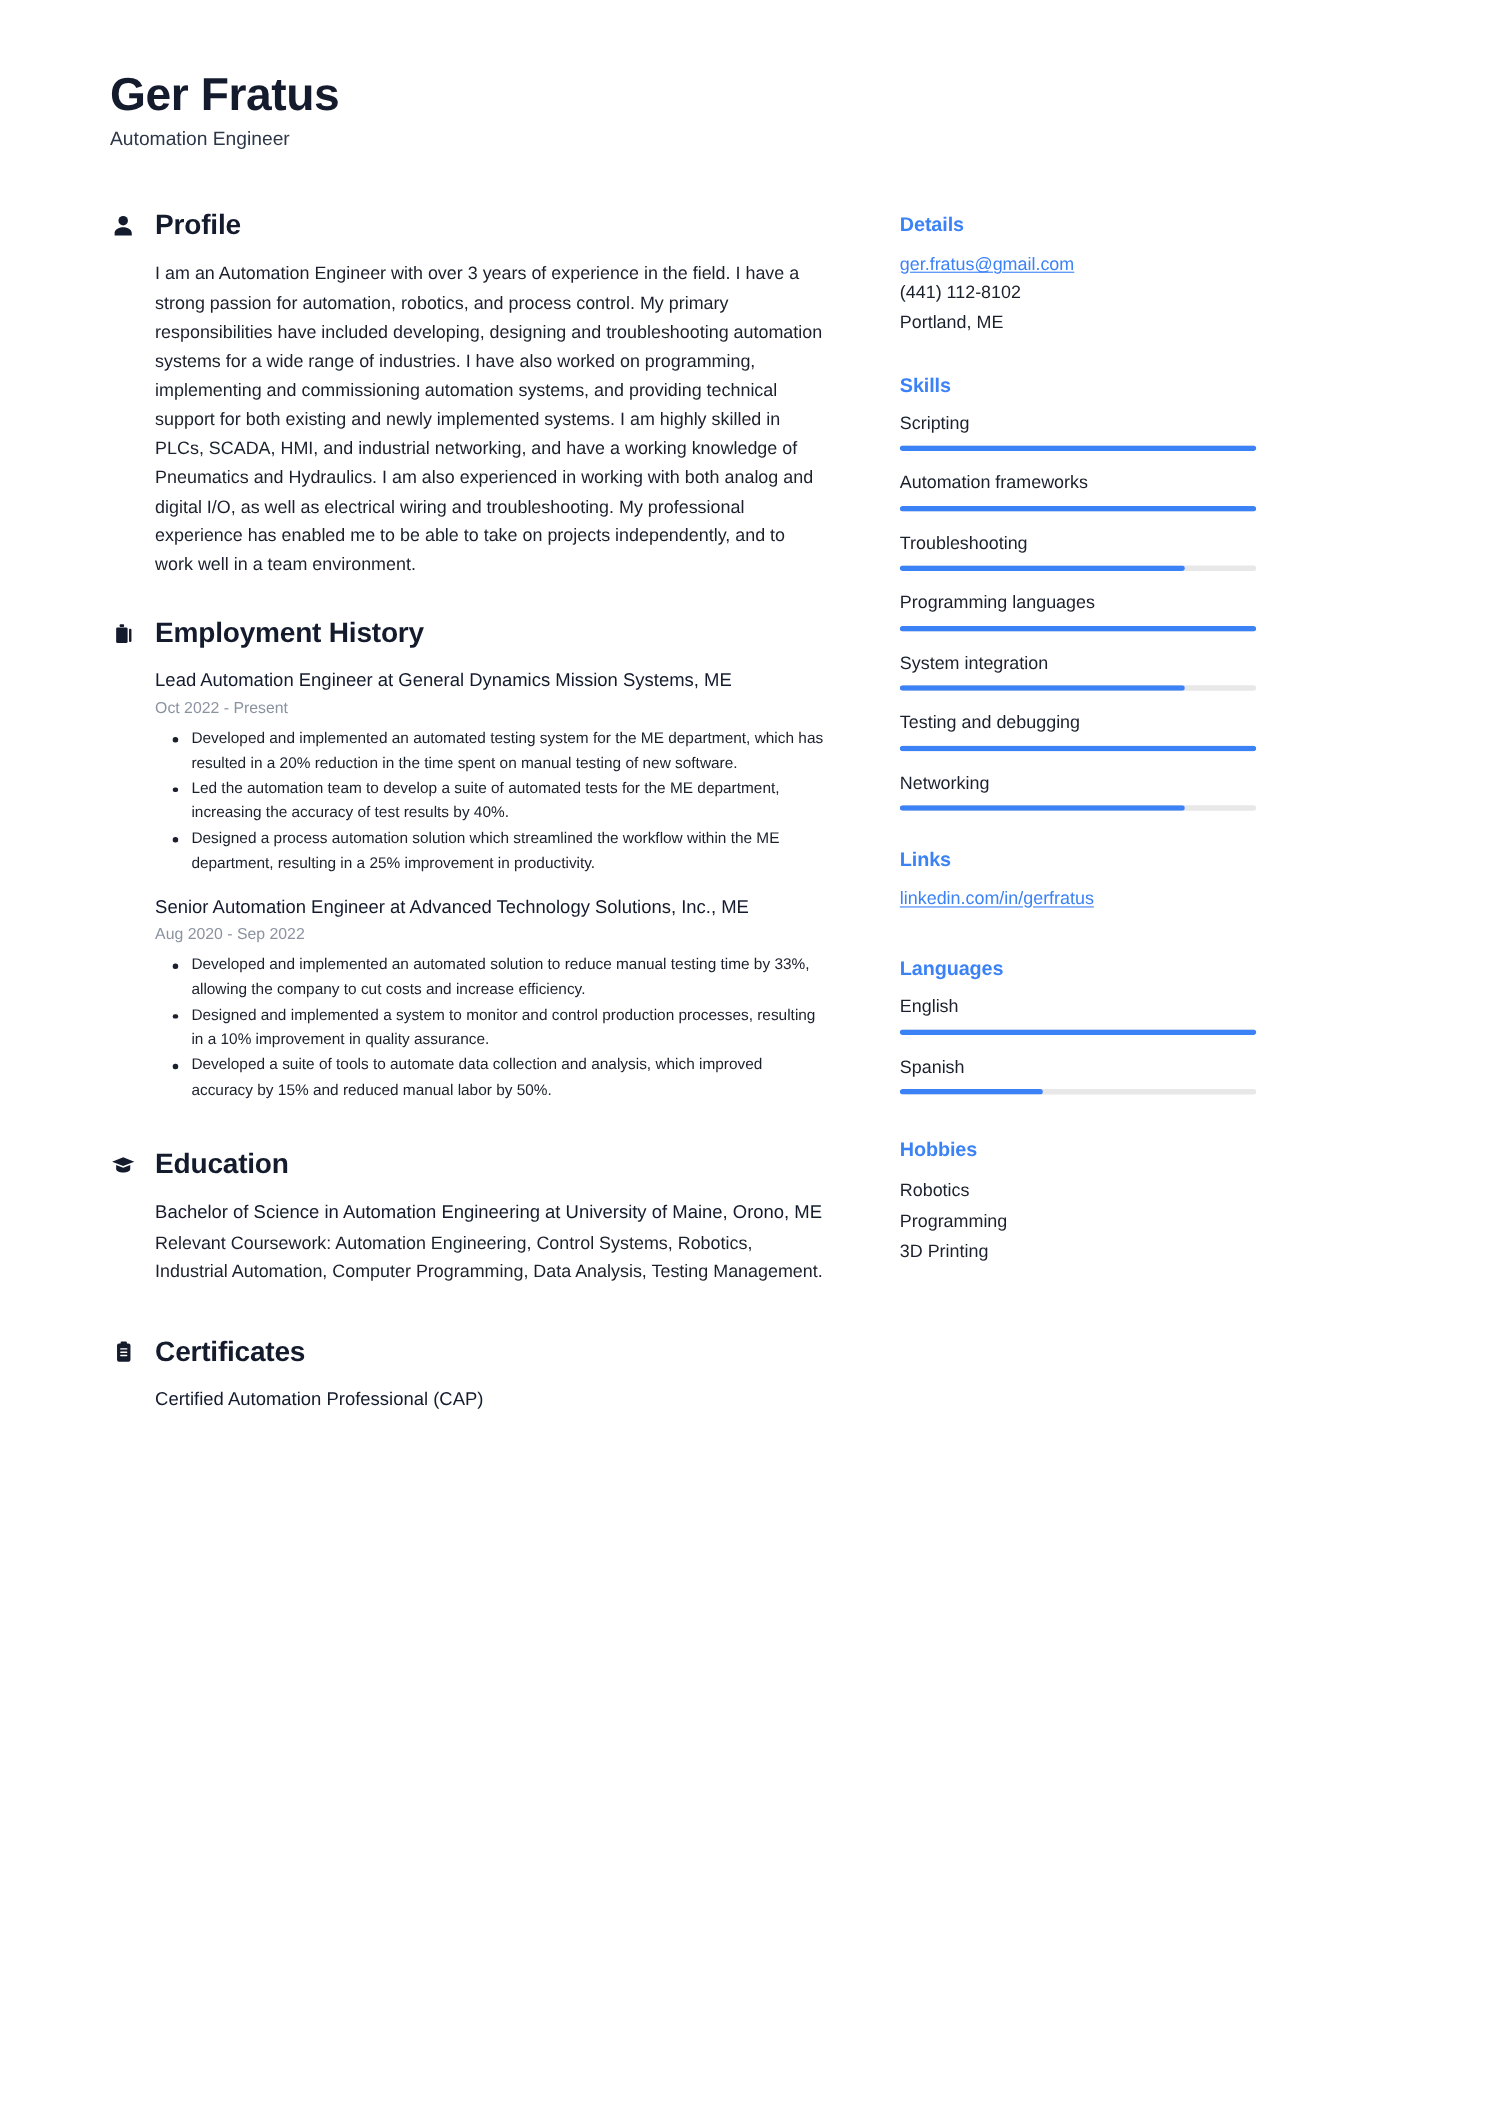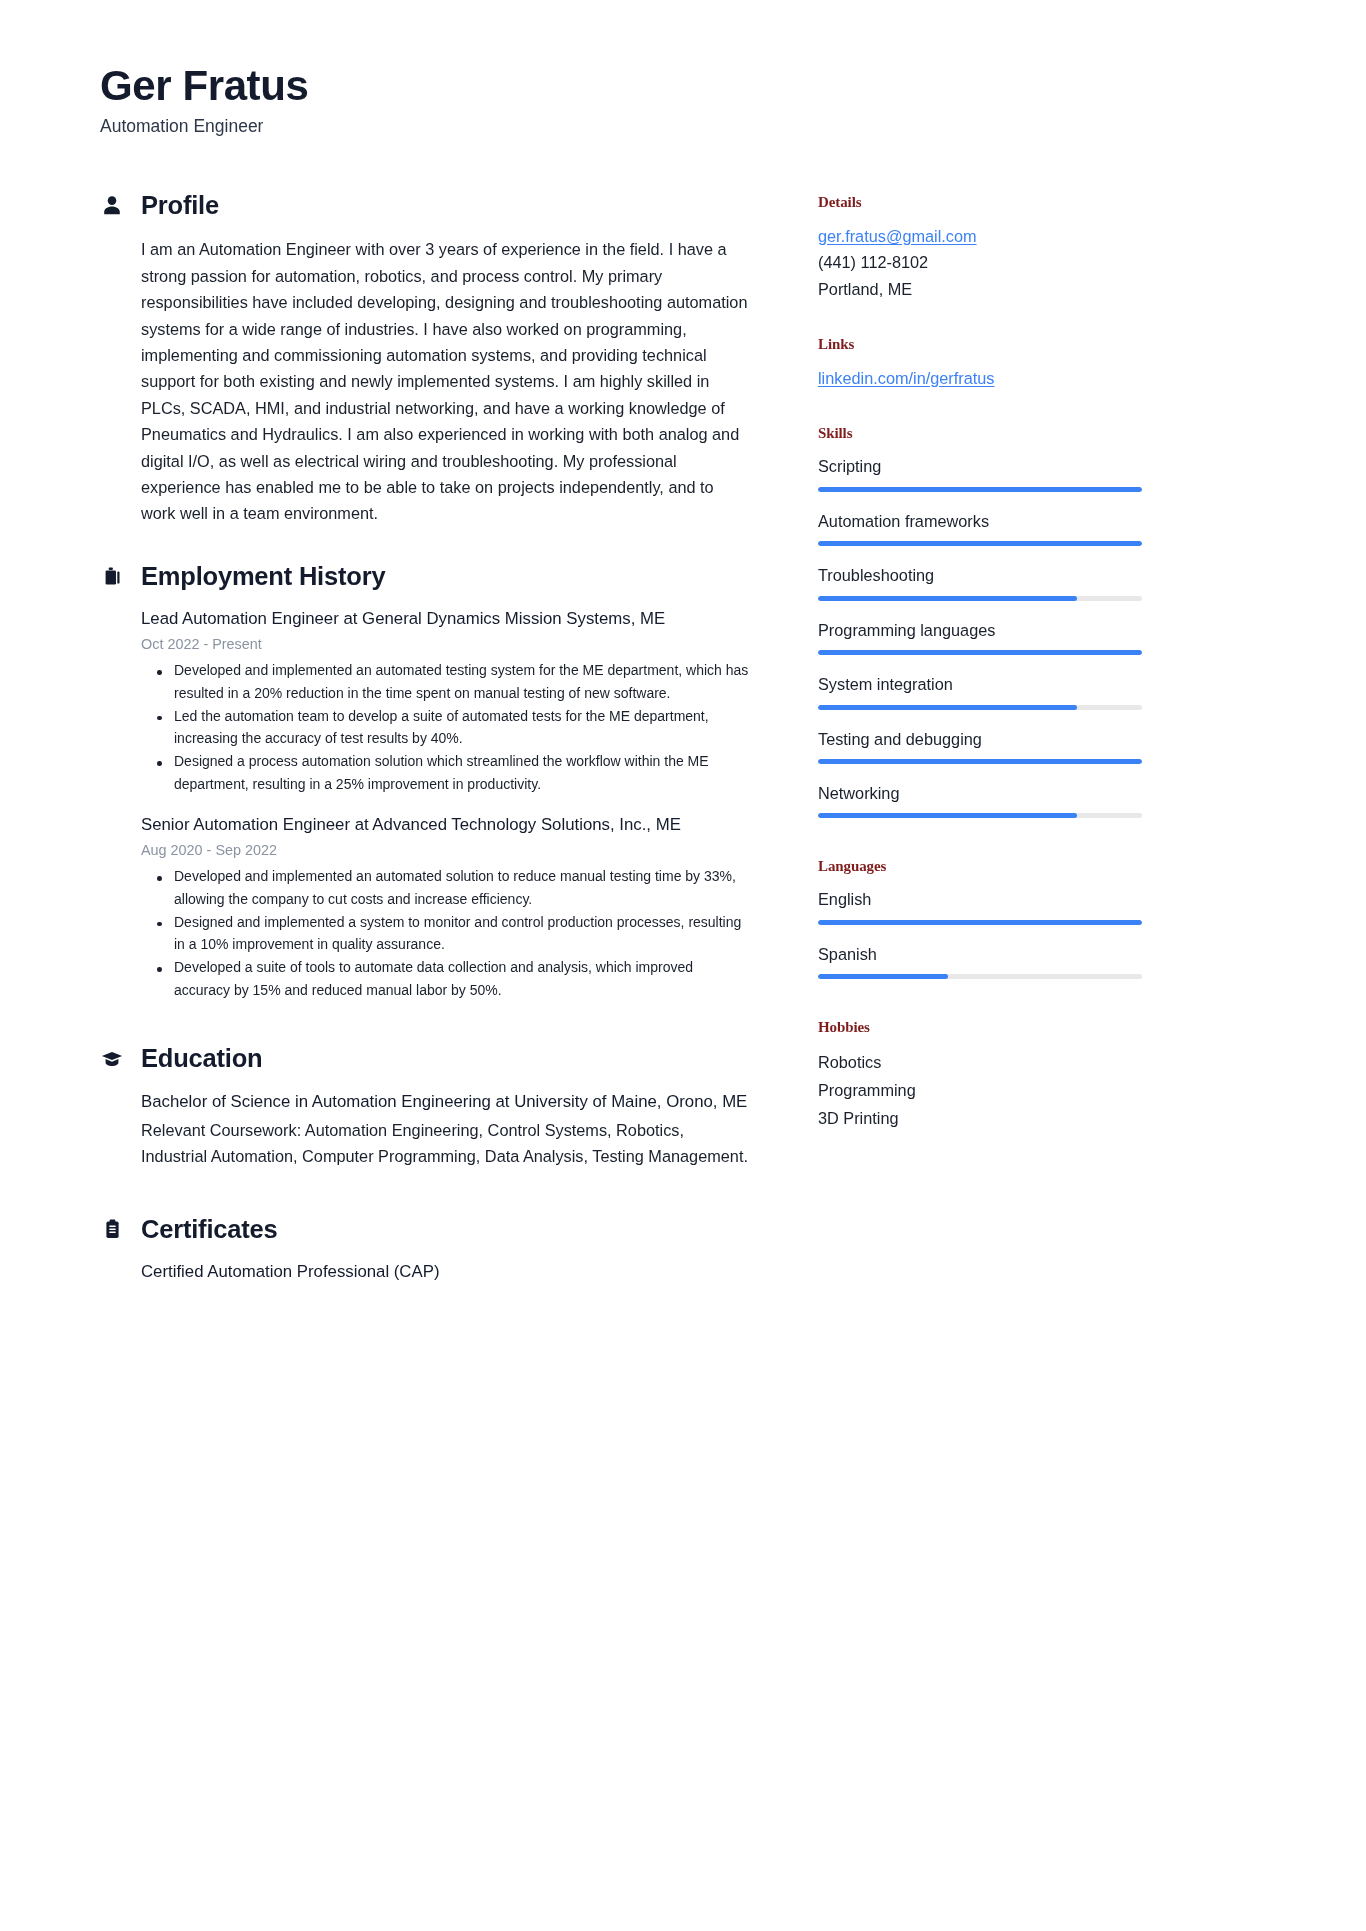--- a/index.html
+++ b/index.html
@@ -140,26 +140,25 @@
     width: 4.6px;
     height: 4.6px;
     border-radius: 50%;
     background: #1a202c;
   }
 
   
   .side-block { margin-bottom: 30px; }
 
   .side-title {
-    font-size: 15px;
+    font-size: 18px;
     font-weight: 700;
-    color: #7f1d1d;
+    color: #3b82f6;
     margin-bottom: 12px;
     letter-spacing: -0.1px;
-    font-family: Liberation Serif, serif;
   }
 
   .side-line {
     font-size: 16.3px;
     line-height: 1.62;
     color: #1a202c;
   }
 
   .side-link {
     font-size: 16.3px;
@@ -315,76 +314,76 @@
 
     <div class="col-side">
 
       <div class="side-block">
         <div class="side-title">Details</div>
         <a class="side-link">ger.fratus@gmail.com</a>
         <div class="side-line">(441) 112-8102</div>
         <div class="side-line">Portland, ME</div>
       </div>
 
+      <div class="side-block skills">
+        <div class="side-title">Skills</div>
+
+        <div class="rated">
+          <div class="rated-label">Scripting</div>
+          <div class="bar-track">
+            <div class="bar-fill" style="width: 100%;"></div>
+          </div>
+        </div>
+
+        <div class="rated">
+          <div class="rated-label">Automation frameworks</div>
+          <div class="bar-track">
+            <div class="bar-fill" style="width: 100%;"></div>
+          </div>
+        </div>
+
+        <div class="rated">
+          <div class="rated-label">Troubleshooting</div>
+          <div class="bar-track">
+            <div class="bar-fill" style="width: 80%;"></div>
+          </div>
+        </div>
+
+        <div class="rated">
+          <div class="rated-label">Programming languages</div>
+          <div class="bar-track">
+            <div class="bar-fill" style="width: 100%;"></div>
+          </div>
+        </div>
+
+        <div class="rated">
+          <div class="rated-label">System integration</div>
+          <div class="bar-track">
+            <div class="bar-fill" style="width: 80%;"></div>
+          </div>
+        </div>
+
+        <div class="rated">
+          <div class="rated-label">Testing and debugging</div>
+          <div class="bar-track">
+            <div class="bar-fill" style="width: 100%;"></div>
+          </div>
+        </div>
+
+        <div class="rated">
+          <div class="rated-label">Networking</div>
+          <div class="bar-track">
+            <div class="bar-fill" style="width: 80%;"></div>
+          </div>
+        </div>
+      </div>
+
       <div class="side-block links">
         <div class="side-title">Links</div>
         <a class="side-link">linkedin.com/in/gerfratus</a>
-      </div>
-
-      <div class="side-block skills">
-        <div class="side-title">Skills</div>
-
-        <div class="rated">
-          <div class="rated-label">Scripting</div>
-          <div class="bar-track">
-            <div class="bar-fill" style="width: 100%;"></div>
-          </div>
-        </div>
-
-        <div class="rated">
-          <div class="rated-label">Automation frameworks</div>
-          <div class="bar-track">
-            <div class="bar-fill" style="width: 100%;"></div>
-          </div>
-        </div>
-
-        <div class="rated">
-          <div class="rated-label">Troubleshooting</div>
-          <div class="bar-track">
-            <div class="bar-fill" style="width: 80%;"></div>
-          </div>
-        </div>
-
-        <div class="rated">
-          <div class="rated-label">Programming languages</div>
-          <div class="bar-track">
-            <div class="bar-fill" style="width: 100%;"></div>
-          </div>
-        </div>
-
-        <div class="rated">
-          <div class="rated-label">System integration</div>
-          <div class="bar-track">
-            <div class="bar-fill" style="width: 80%;"></div>
-          </div>
-        </div>
-
-        <div class="rated">
-          <div class="rated-label">Testing and debugging</div>
-          <div class="bar-track">
-            <div class="bar-fill" style="width: 100%;"></div>
-          </div>
-        </div>
-
-        <div class="rated">
-          <div class="rated-label">Networking</div>
-          <div class="bar-track">
-            <div class="bar-fill" style="width: 80%;"></div>
-          </div>
-        </div>
       </div>
 
       <div class="side-block languages">
         <div class="side-title">Languages</div>
 
         <div class="rated">
           <div class="rated-label">English</div>
           <div class="bar-track">
             <div class="bar-fill" style="width: 100%;"></div>
           </div>

